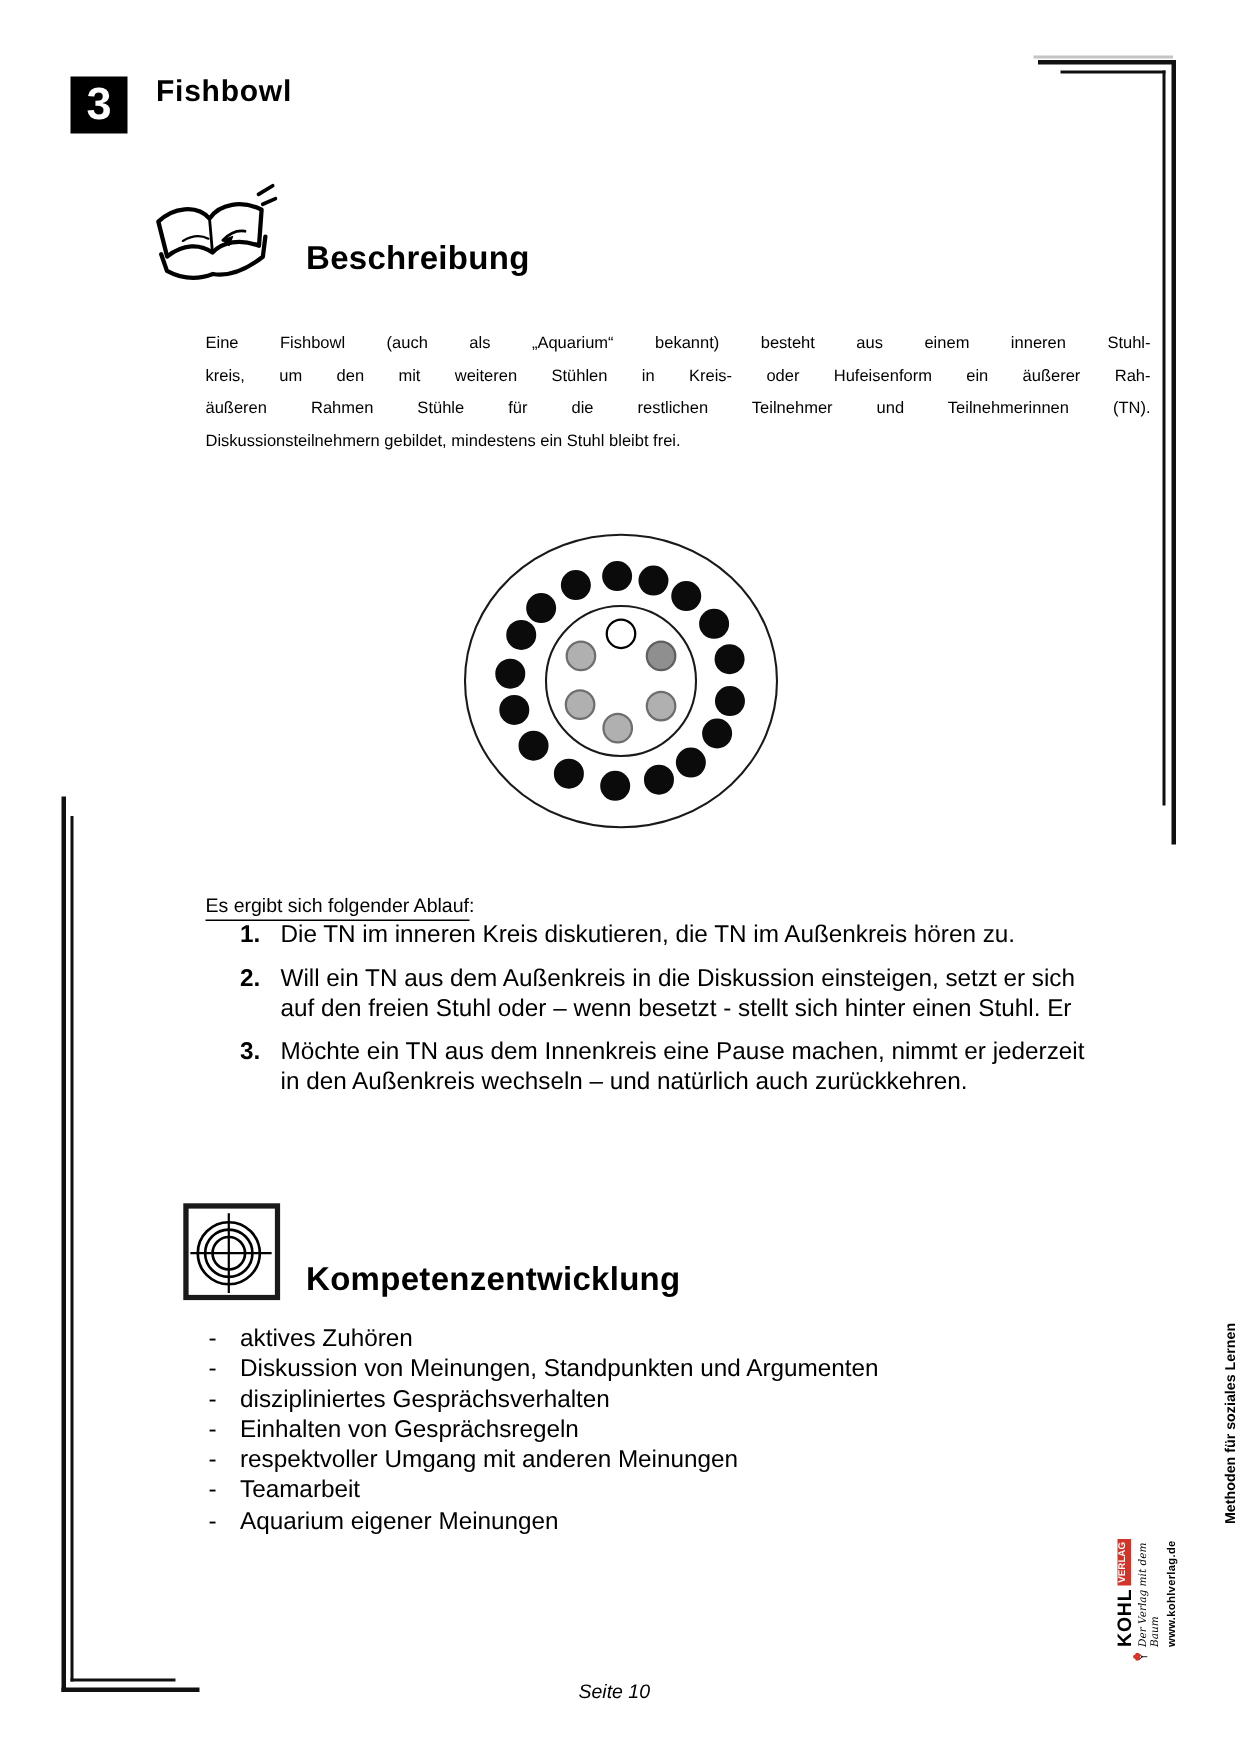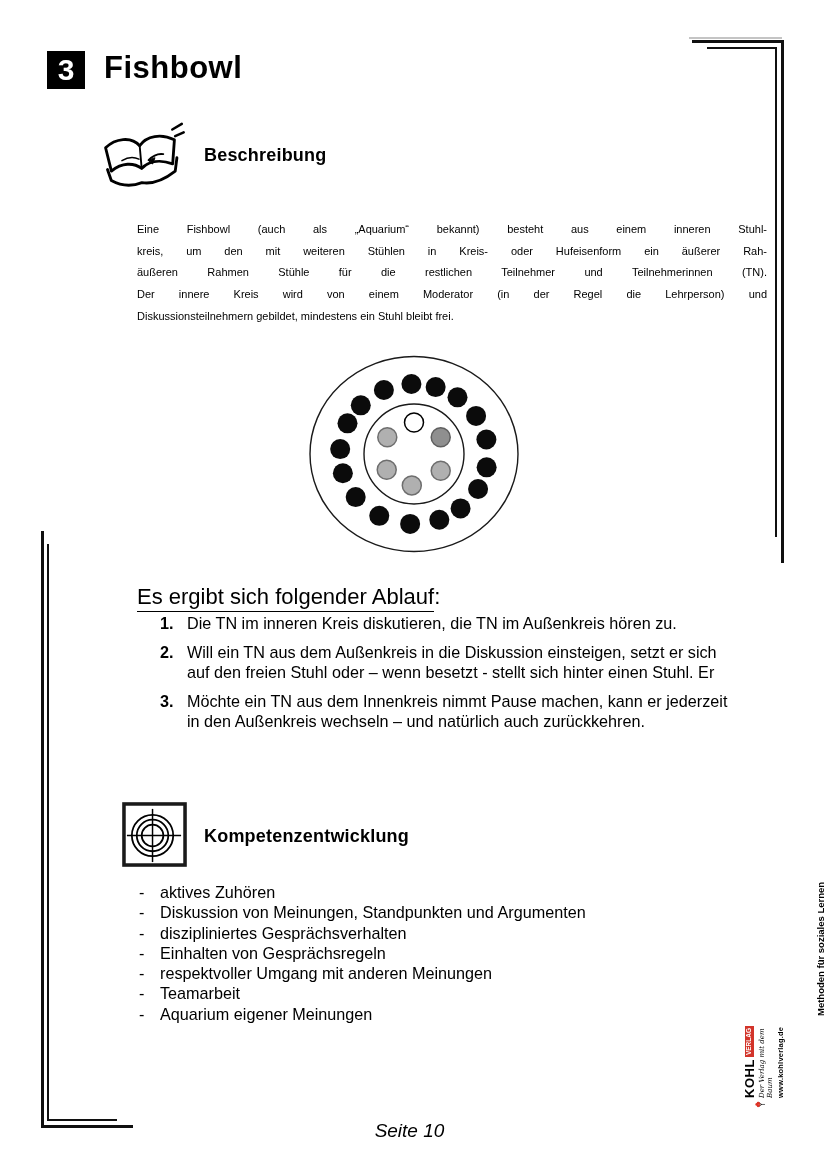--- a/index.html
+++ b/index.html
@@ -13,35 +13,35 @@
   .line{position:absolute;background:#101010;}
   .line.gray{background:#c4c4c4;}
 
   
   .num-badge{
     left:47px;top:51px;width:38px;height:38px;background:#000;color:#fff;
     display:flex;align-items:center;justify-content:center;
     font-size:30px;font-weight:bold;
   }
   .page-title{
-    left:104px;top:50px;font-size:31px;font-weight:bold;letter-spacing:.5px;
-  }
-
-  .section-heading{font-size:18px;font-weight:bold;letter-spacing:.2px;}
+    left:104px;top:50px;font-size:20px;font-weight:bold;letter-spacing:.5px;
+  }
+
+  .section-heading{font-size:22px;font-weight:bold;letter-spacing:.2px;margin-top:14px;}
 
   
   .para{
     left:137px;top:219px;width:630px;
     font-size:11px;line-height:21.7px;
   }
   .jline{text-align:justify;text-align-last:justify;}
   .jline.last{text-align-last:auto;}
 
   
-  .ablauf-heading{left:137px;top:584px;font-size:22px;}
+  .ablauf-heading{left:137px;top:596px;font-size:13px;}
   .ablauf-heading .u{border-bottom:1.6px solid #000;padding-bottom:1.5px;}
 
   
   .ablauf-list{left:137px;top:613px;width:632px;font-size:16.2px;line-height:20.5px;}
   .ablauf-item{display:flex;margin-bottom:8px;}
   .ablauf-item .num{margin-left:23px;width:27px;font-weight:bold;flex:none;}
   .ablauf-item .step-lines{flex:1;}
 
   
   .komp-list{left:137px;top:882px;font-size:16.2px;line-height:20.3px;}
@@ -50,21 +50,21 @@
 
   
   .sidebar-rotated{
     left:787px;top:1016px;width:430px;
     transform:rotate(-90deg);transform-origin:0 0;
     font-size:9.5px;font-weight:bold;line-height:13.5px;white-space:pre;
   }
 
   
   .footer{left:0;top:1120px;width:819px;text-align:center;
-    font-size:19px;font-style:italic;}
+    font-size:13px;font-style:italic;}
 
   
   .logo{
     left:742px;top:1108px;width:82px;height:66px;
     transform:rotate(-90deg);transform-origin:0 0;
     display:flex;align-items:flex-start;gap:3px;
   }
   .logo-text{display:flex;flex-direction:column;}
   .logo-name-row{display:flex;align-items:center;gap:2px;}
   .logo-name{font-size:13px;font-weight:bold;letter-spacing:.5px;}
@@ -105,21 +105,20 @@
     </g>
     <path d="M79 9 L89 3 M82 16 L91 12" stroke="#000" stroke-width="2.6" stroke-linecap="round"></path>
   </svg>
 </div>
 <div class="abs section-heading" style="left:204px;top:145px;">Beschreibung</div>
 
 <div class="abs para" id="para">
     <div class="jline">Eine Fishbowl (auch als „Aquarium“ bekannt) besteht aus einem inneren Stuhl-</div>
     <div class="jline">kreis, um den mit weiteren Stühlen in Kreis- oder Hufeisenform ein äußerer Rah-</div>
     <div class="jline">äußeren Rahmen Stühle für die restlichen Teilnehmer und Teilnehmerinnen (TN).</div>
-    <div class="jline">Der innere Kreis wird von einem Moderator (in der Regel die Lehrperson) und</div>
     <div class="jline last">Diskussionsteilnehmern gebildet, mindestens ein Stuhl bleibt frei.</div>
   </div>
 
 <div class="abs" style="left:300px;top:341px;">
   <svg id="diagram-svg" width="230" height="226" viewBox="0 0 230 226">
       <ellipse cx="114" cy="113" rx="104" ry="97.5" fill="none" stroke="#1a1a1a" stroke-width="1.4"></ellipse>
       <circle cx="114" cy="113" r="50" fill="none" stroke="#1a1a1a" stroke-width="1.4"></circle>
       <circle cx="83.90148841239079" cy="49.05181796501793" r="10" fill="#0b0b0b"></circle>
       <circle cx="111.41743724401493" cy="43.0426421086633" r="10" fill="#0b0b0b"></circle>
       <circle cx="135.63550614948252" cy="46.05866708258752" r="10" fill="#0b0b0b"></circle>
@@ -159,21 +158,21 @@
     <div class="ablauf-item">
       <div class="num">2.</div>
       <div class="step-lines">
         <div>Will ein TN aus dem Außenkreis in die Diskussion einsteigen, setzt er sich</div>
         <div>auf den freien Stuhl oder – wenn besetzt - stellt sich hinter einen Stuhl. Er</div>
       </div>
     </div>
     <div class="ablauf-item">
       <div class="num">3.</div>
       <div class="step-lines">
-        <div>Möchte ein TN aus dem Innenkreis nimmt Pause machen, kann er jederzeit</div>
+        <div>Möchte ein TN aus dem Innenkreis eine Pause machen, nimmt er jederzeit</div>
         <div>in den Außenkreis wechseln – und natürlich auch zurückkehren.</div>
       </div>
     </div>
   </div>
 
 <div class="abs" style="left:122px;top:802px;">
   <svg width="65" height="65" viewBox="0 0 66 66">
     <rect x="2" y="2" width="62" height="62" fill="#ffffff" stroke="#1a1a1a" stroke-width="3.6"></rect>
     <circle cx="31" cy="34" r="21" fill="none" stroke="#000" stroke-width="1.8"></circle>
     <circle cx="31" cy="34" r="16" fill="none" stroke="#000" stroke-width="1.8"></circle>

